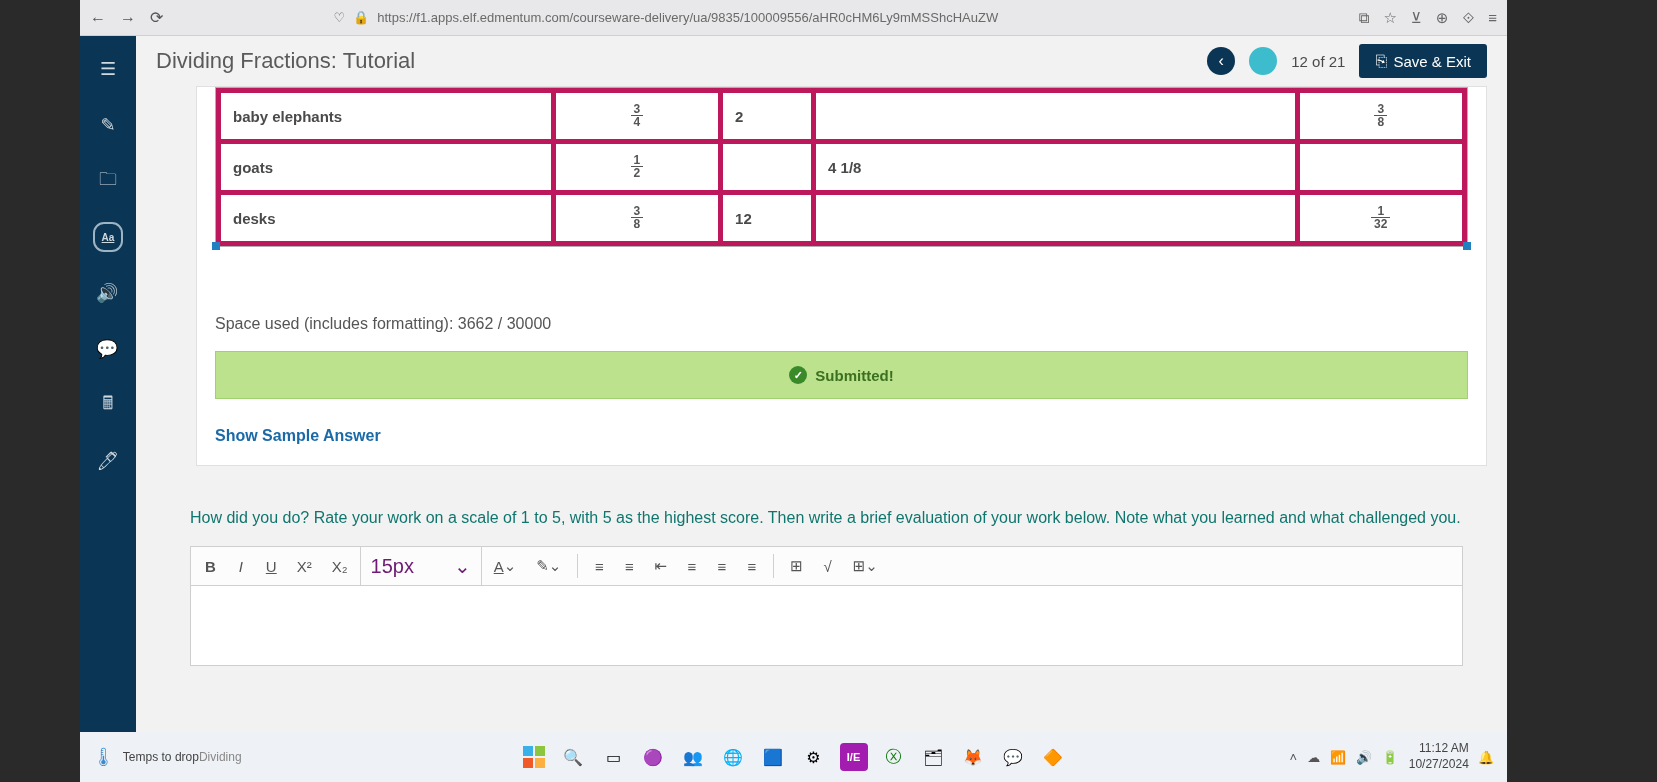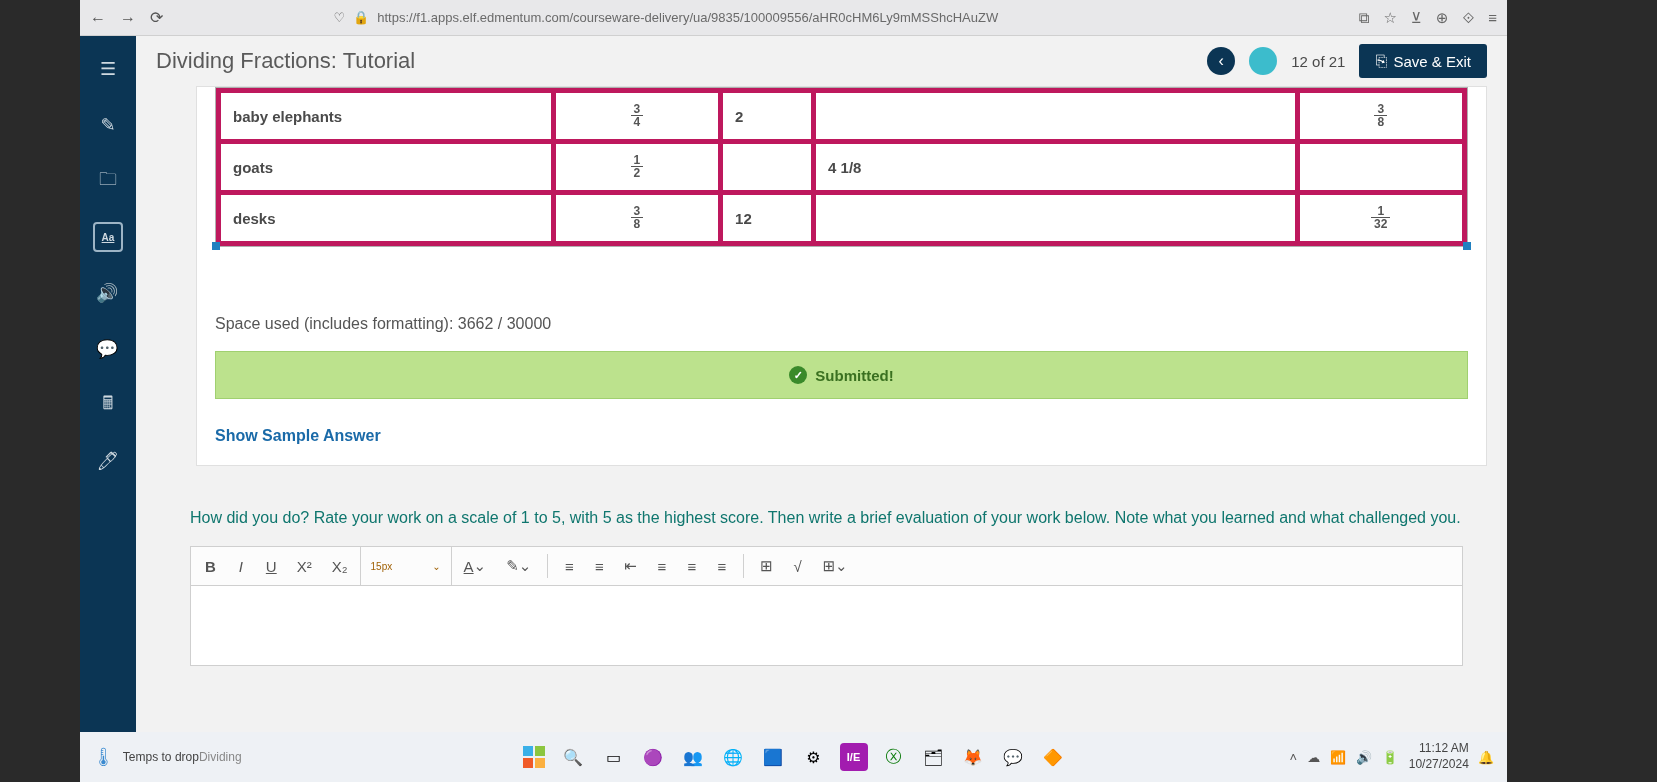--- a/index.html
+++ b/index.html
@@ -8,21 +8,21 @@
 .screen { position: absolute; left: 80px; top: 0; right: 150px; bottom: 50px; background: #e8e8e8; display: flex; flex-direction: column; }
 .browser-bar { height: 36px; background: #e8e8ea; display: flex; align-items: center; padding: 0 10px; gap: 10px; border-bottom: 1px solid #d0d0d0; }
 .browser-nav { display: flex; gap: 14px; color: #555; }
 .browser-nav span { cursor: pointer; font-size: 16px; }
 .addr { flex: 1; display: flex; align-items: center; gap: 8px; color: #6a6a6a; font-size: 13px; padding-left: 160px; }
 .addr-icons-right { display: flex; gap: 14px; color: #666; font-size: 15px; }
 
 .app { flex: 1; display: flex; background: #f2f2f2; }
 .left-rail { width: 56px; background: #0b3554; display: flex; flex-direction: column; align-items: center; padding-top: 18px; gap: 26px; }
 .rail-icon { width: 30px; height: 30px; display:flex; align-items:center; justify-content:center; color: #cfd9e0; font-size: 18px; }
-.rail-icon.boxed { border: 2px solid #9db4c5; border-radius:4px; font-size:10px; font-weight:bold;text-decoration:underline; }
+.rail-icon.boxed { border: 2px solid #9db4c5; border-radius:11px; font-size:10px; font-weight:bold;text-decoration:underline; }
 
 .content { flex: 1; background: #f2f2f2; overflow:hidden; }
 .lesson-header { height: 50px; display: flex; align-items: center; padding: 0 20px; }
 .lesson-title { font-size: 22px; color: #5a5a5a; font-weight: 400; }
 .header-right { margin-left:auto; display:flex; align-items:center; gap:14px; }
 .circ { width:28px; height:28px; border-radius:50%; }
 .circ.dark { background:#0b3554; color:#fff; display:flex; align-items:center; justify-content:center; font-size:16px; }
 .circ.teal { background:#3cbccc; }
 .progress-text { color:#4a4a4a; font-size:15px; }
 .btn-save { background:#0b3554; color:#fff; padding:8px 16px; border-radius:3px; font-size:15px; display:flex; align-items:center; gap:6px; cursor:pointer; }
@@ -48,21 +48,21 @@
 .check { width:18px; height:18px; border-radius:50%; background:#3a8a2a; color:#fff; display:inline-flex; align-items:center; justify-content:center; font-size:11px; }
 .show-answer { color:#1a6aa8; font-weight:600; font-size:16px; margin-top:28px; cursor:pointer; }
 
 .self-eval { margin: 20px 20px 0 30px; padding: 20px 24px; }
 .self-eval h2 { color:#5a5a5a; font-size:26px; font-weight:600; margin-bottom:10px; }
 .self-eval p { color:#0f766e; font-size:16px; line-height:1.5; margin-bottom:16px; }
 
 .editor-toolbar { border:1px solid #cfcfcf; background:#fcfcfc; display:flex; align-items:center; height:40px; padding:0 6px; gap:4px; }
 .tb-btn { padding:4px 8px; color:#555; font-size:15px; cursor:pointer; display:inline-flex; align-items:center; min-width:26px; justify-content:center; }
 .tb-sep { width:1px; height:24px; background:#d0d0d0; margin:0 4px; }
-.fontsize { display:flex; align-items:center; padding:0 10px; font-size:10px; color:#a16207; gap:40px; border-left:1px solid #d0d0d0; border-right:1px solid #d0d0d0; height:100%; }
+.fontsize { display:flex; align-items:center; padding:0 10px; font-size:20px; color:#701a75; gap:40px; border-left:1px solid #d0d0d0; border-right:1px solid #d0d0d0; height:100%; }
 .editor-body { border:1px solid #cfcfcf; border-top:none; height:80px; background:#fff; }
 
 .taskbar { position:absolute; left:80px; right:150px; bottom:0; height:50px; background:#eef1f5; display:flex; align-items:center; padding:0 12px; }
 .weather { display:flex; flex-direction:row; font-size:12px; color:#444; margin-left:8px; line-height:1.2; }
 .task-center { position:absolute; left:50%; transform:translateX(-50%); display:flex; gap:12px; align-items:center; }
 .task-icon { width:28px; height:28px; border-radius:4px; display:flex; align-items:center; justify-content:center; font-size:16px; }
 .task-right { margin-left:auto; display:flex; align-items:center; gap:10px; color:#555; font-size:13px; }
 .clock { text-align:right; font-size:12px; line-height:1.3; color:#444; }
 
 .win-logo { width:22px; height:22px; display:grid; grid-template-columns:1fr 1fr; grid-template-rows:1fr 1fr; gap:2px; }

